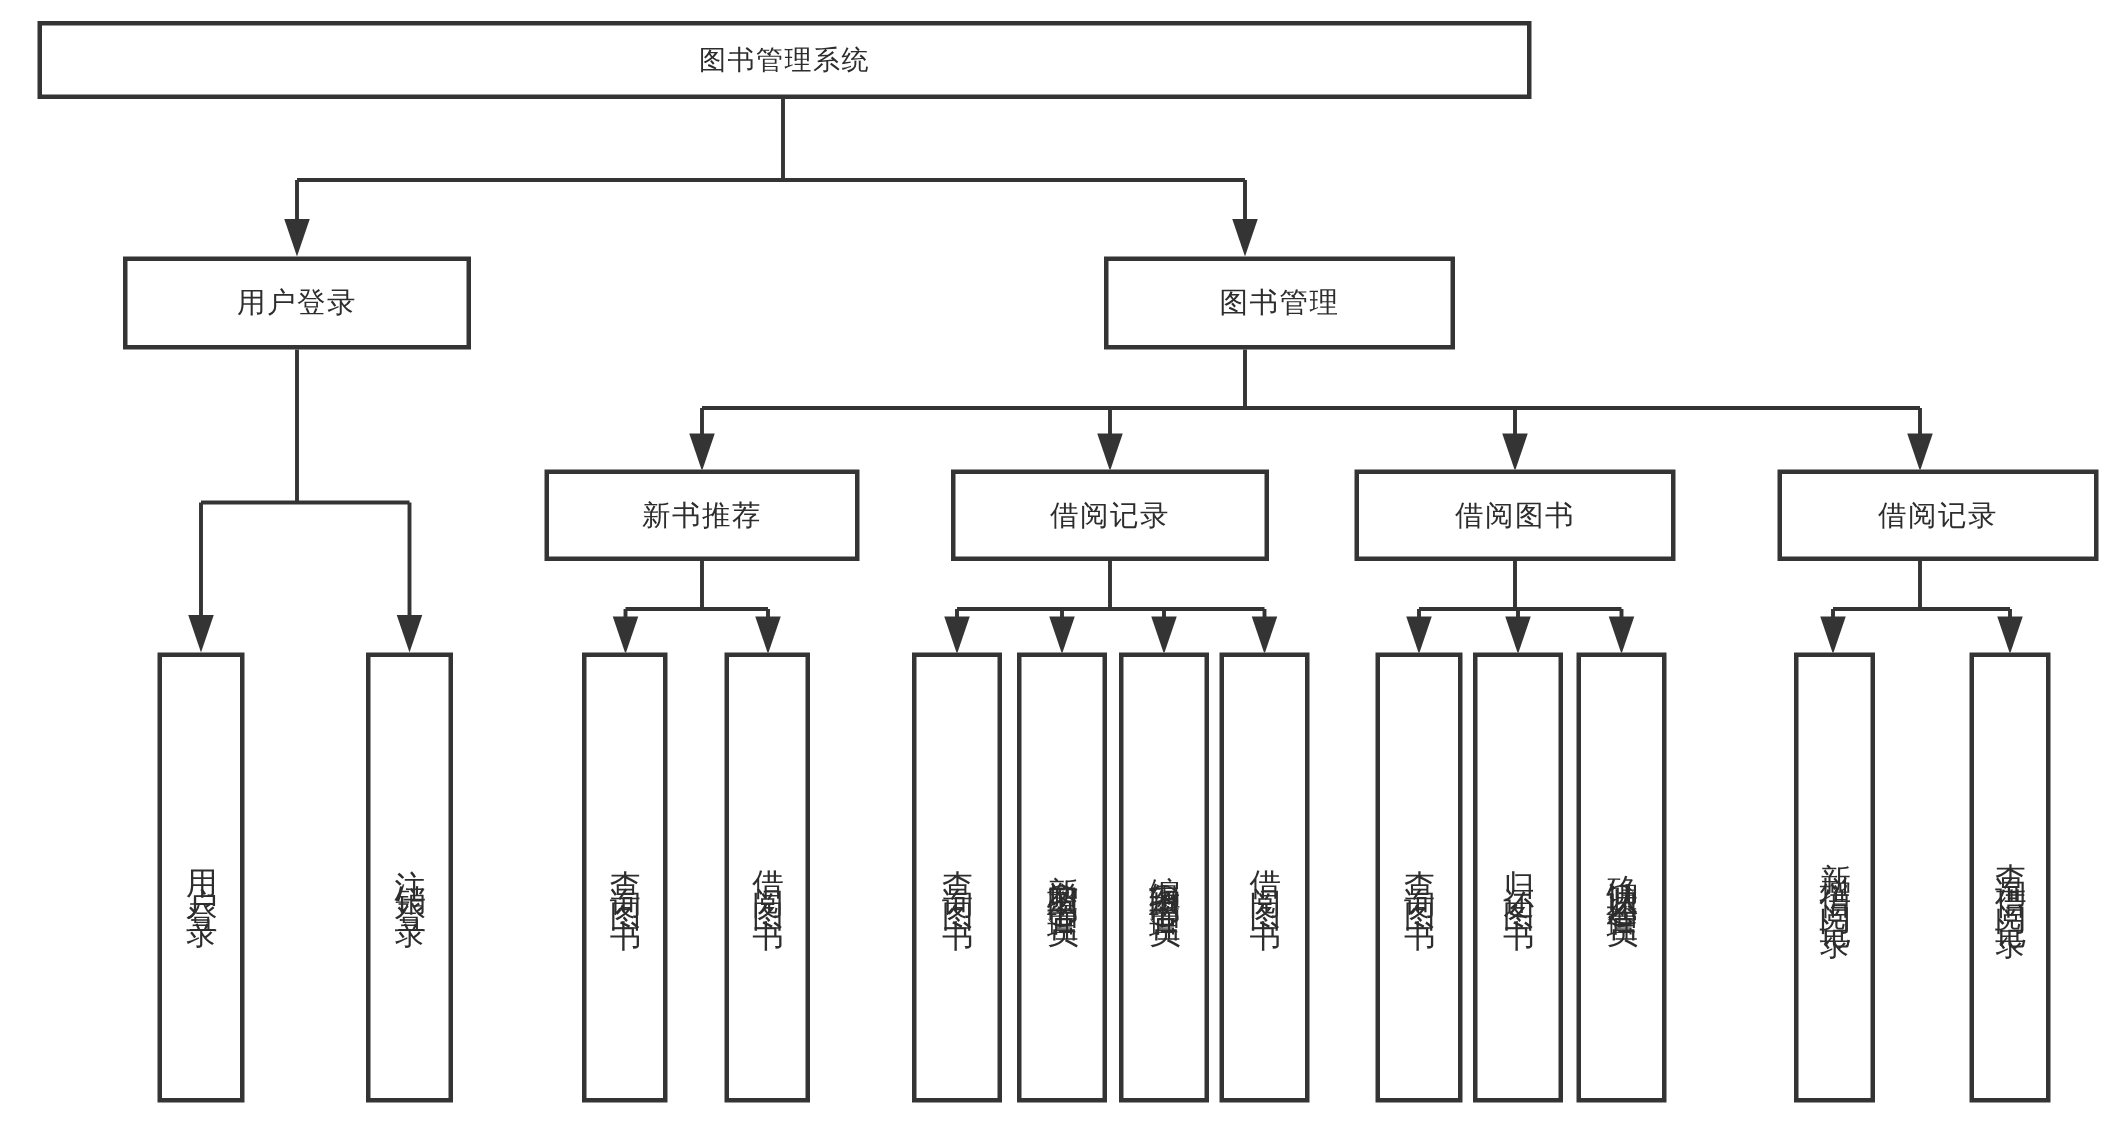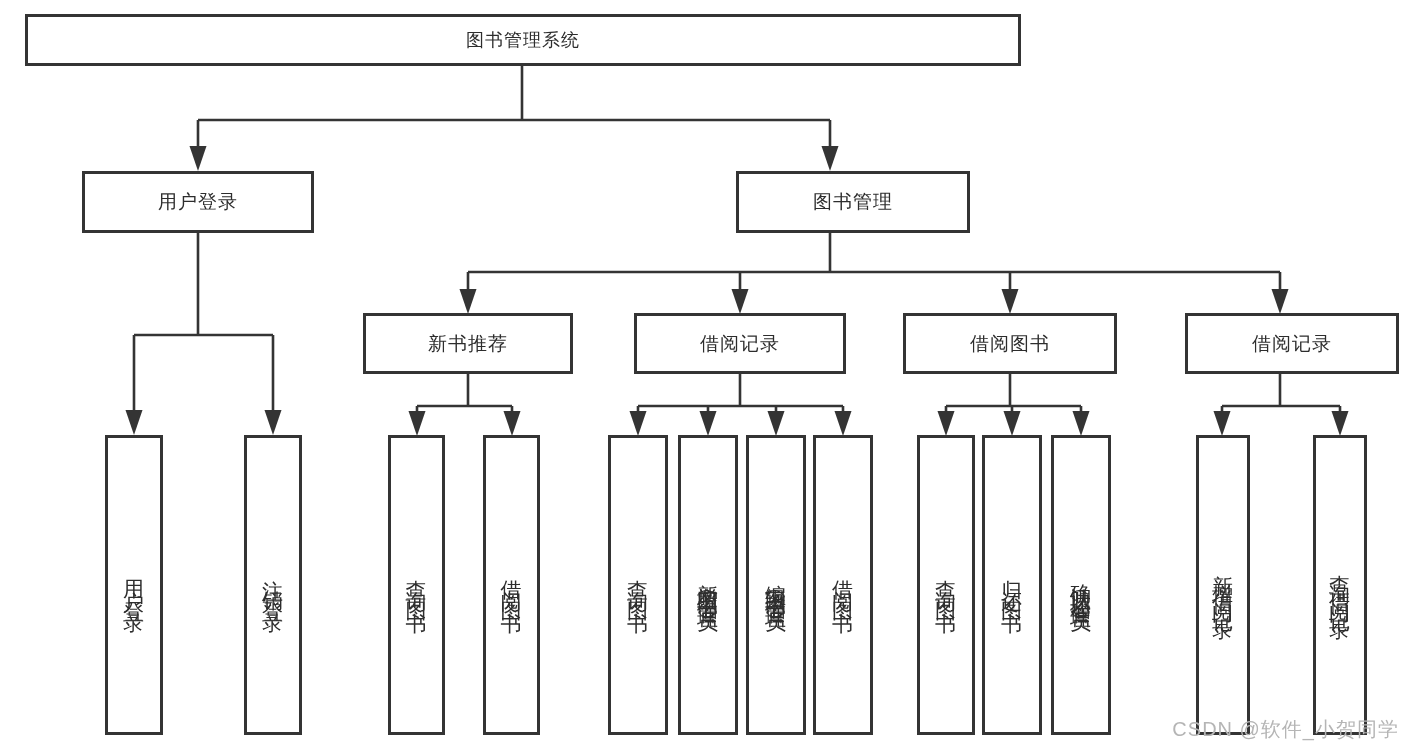--- a/index.html
+++ b/index.html
@@ -121,15 +121,14 @@
   <div class="box v-box dense" style="left:746px;top:435px;width:60px;height:300px;">编辑图书（管理员）</div>
   <div class="box v-box" style="left:813px;top:435px;width:60px;height:300px;">借阅图书</div>
 
   <div class="box v-box" style="left:917px;top:435px;width:58px;height:300px;">查询图书</div>
   <div class="box v-box" style="left:982px;top:435px;width:60px;height:300px;">归还图书</div>
   <div class="box v-box dense" style="left:1051px;top:435px;width:60px;height:300px;">确认归还（管理员）</div>
 
   <div class="box v-box mid" style="left:1196px;top:435px;width:54px;height:300px;">新增借阅记录</div>
   <div class="box v-box mid" style="left:1313px;top:435px;width:54px;height:300px;">查询借阅记录</div>
 
-  <div class="watermark">CSDN @软件_小贺同学</div>
 
 </div>
 
 </body></html>

